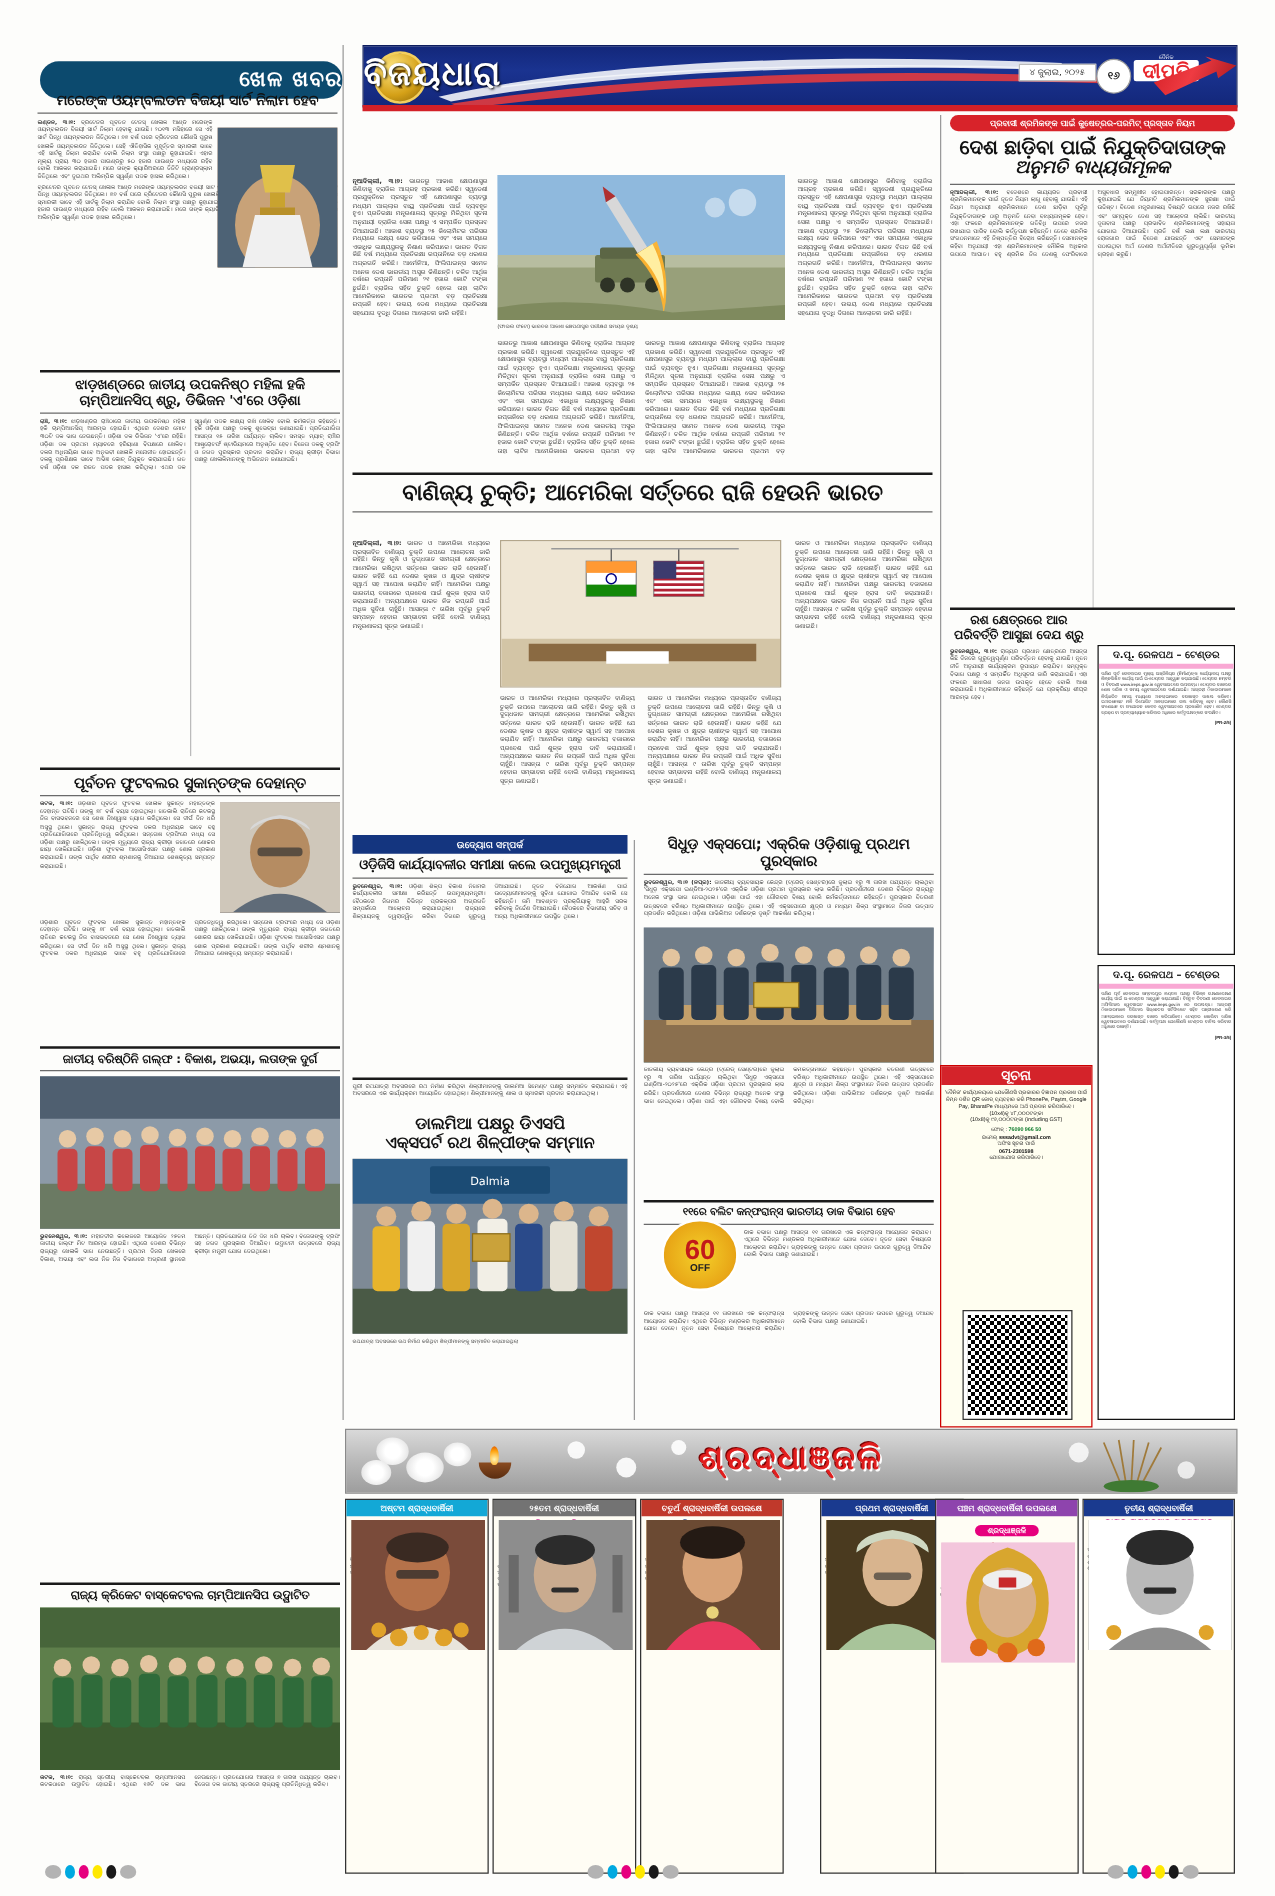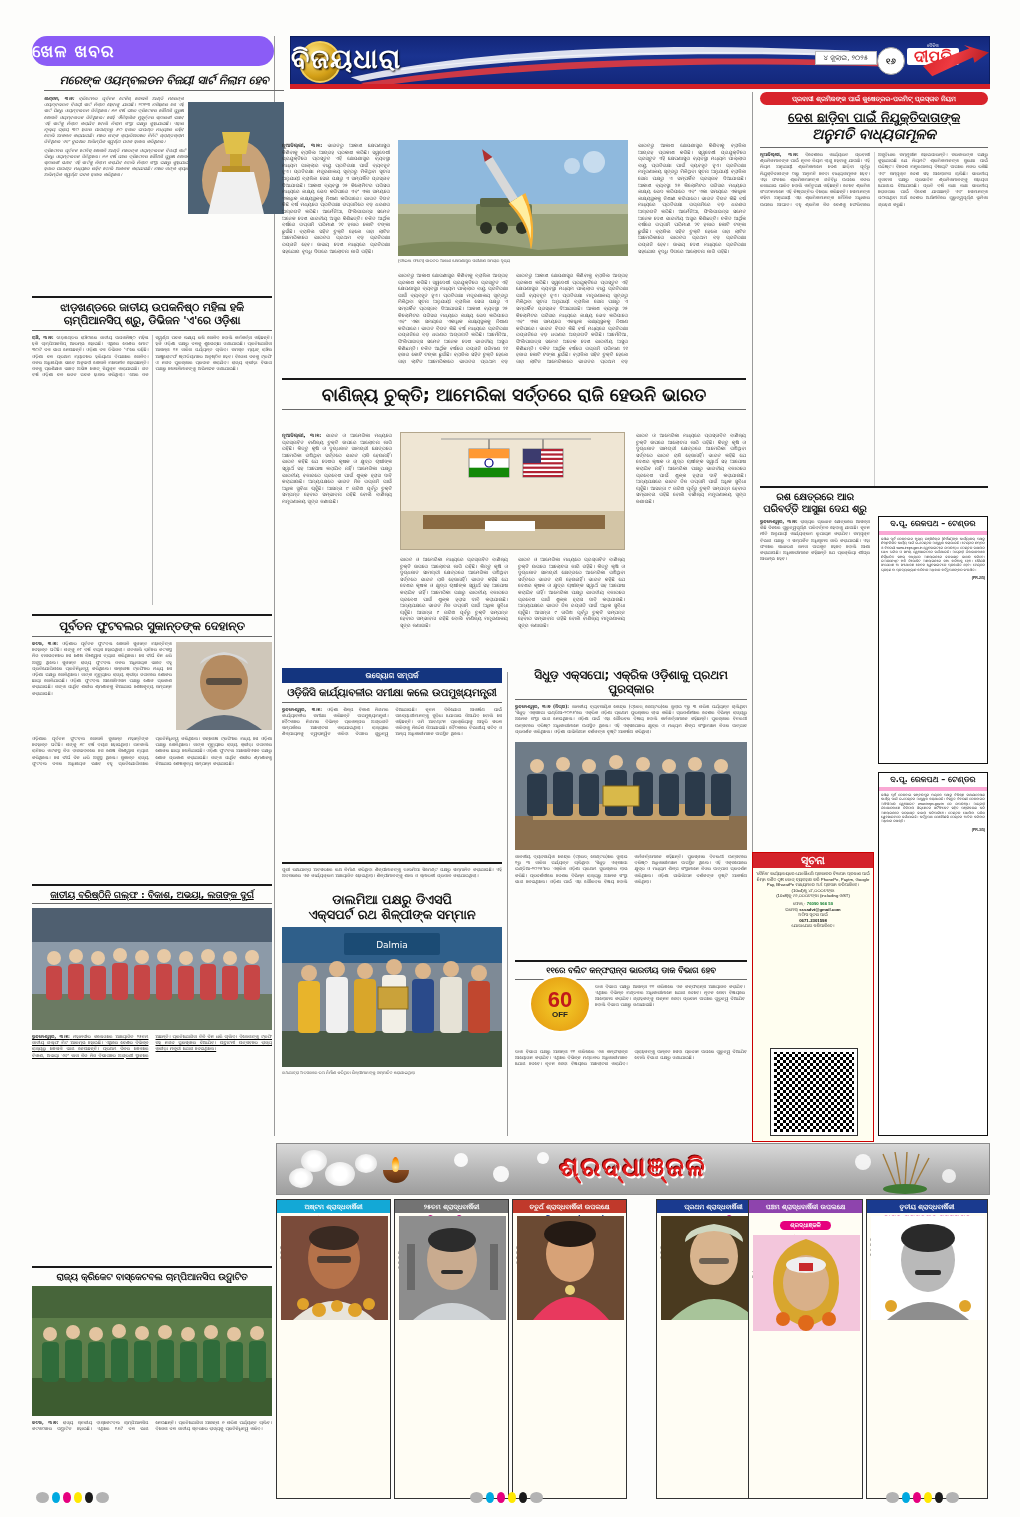--- a/index.html
+++ b/index.html
@@ -78,23 +78,23 @@
     background: linear-gradient(115deg,#d42027 0%, #ef3b42 45%, #a3161c 100%);
     clip-path: polygon(0% 62%, 70% 10%, 62% 0%, 100% 22%, 78% 52%, 76% 36%, 14% 92%);
   }
   #masthead-redbar {
     position: absolute; left: 290px; top: 84px; width: 700px; height: 5px;
     background: #d32027;
   }
 
   
   #sports-badge {
-    position: absolute; left: 32px; top: 36px; width: 242px; height: 30px;
-    background: #8b5cf6; border-radius: 15px;
-    display: flex; align-items: center; justify-content: flex-start;
+    position: absolute; left: 32px; top: 49px; width: 242px; height: 30px;
+    background: #0c4a6e; border-radius: 15px;
+    display: flex; align-items: center; justify-content: flex-end;
   }
   #sports-badge span {
     color: #fff; font-size: 17px; font-weight: bold; letter-spacing: 1px;
     font-family: "DejaVu Sans", sans-serif;
   }
 
   
   .vrule { position: absolute; width: 0; border-left: 0.8px solid #9a9a9a; }
   .hrule { position: absolute; height: 0; border-top: 0.8px solid #6a6a6a; }
   .hrule2 { position: absolute; height: 0; border-top: 2px solid #1a1a1a; }
@@ -249,21 +249,21 @@
       <div class="lg-sub">ପ୍ରକାଶନ</div>
     </div>
     <div id="masthead-arrow"></div>
   </div>
   <div id="masthead-redbar"></div>
 
   <div class="vrule" style="left:274px; top:36px; height:1100px;"></div>
   <div class="vrule" style="left:752px; top:92px; height:1044px;"></div>
   <div class="vrule" style="left:507px; top:672px; height:464px;"></div>
 
-  <div style="position:absolute; left:44px; top:74px; width:240px;font-style:italic;">
+  <div style="position:absolute; left:30px; top:74px; width:240px;">
 
     <div class="hl" style="font-size:11.5px; line-height:13px;">ମରେଙ୍କ ଓୟମ୍ବଲଡନ ବିଜୟୀ ସାର୍ଟ ନିଲାମ ହେବ</div>
     <div class="hrule" style="position:relative; margin-top:3px;"></div>
     <div class="photo ph-portrait" style="position:absolute; right:0; top:28px; width:96px; height:112px;">
       <svg viewBox="0 0 96 112" width="96" height="112">
         <rect width="96" height="112" fill="#4d6275"></rect>
         <ellipse cx="48" cy="78" rx="34" ry="40" fill="#c8a278"></ellipse>
         <path d="M34 30 L62 30 L58 52 L38 52 Z" fill="#e0c04a"></path>
         <rect x="42" y="52" width="12" height="12" fill="#c9a32f"></rect>
         <rect x="34" y="64" width="28" height="7" fill="#b8902a"></rect>
@@ -301,21 +301,21 @@
         <path d="M10 88 Q48 58 86 88 Z" fill="#5f6b78"></path>
       </svg>
     </div>
     <div class="body-copy" style="margin-top:4px; width:140px; height:86px;">
       <b>କଟକ, ୩।୭:</b>
       <span>ଓଡ଼ିଶାର ପୂର୍ବତନ ଫୁଟବଲ ଖେଳାଳି ସୁକାନ୍ତ ମହାନ୍ତିଙ୍କ ଦେହାନ୍ତ ଘଟିଛି। ତାଙ୍କୁ ୭୮ ବର୍ଷ ବୟସ ହୋଇଥିଲା। ଗତକାଲି ରାତିରେ କଟକସ୍ଥ ନିଜ ବାସଭବନରେ ସେ ଶେଷ ନିଃଶ୍ୱାସ ତ୍ୟାଗ କରିଥିଲେ। ସେ ଦୀର୍ଘ ଦିନ ଧରି ଅସୁସ୍ଥ ଥିଲେ। ସୁକାନ୍ତ ରାଜ୍ୟ ଫୁଟବଲ ଦଳର ଅଧିନାୟକ ଭାବେ ବହୁ ପ୍ରତିଯୋଗିତାରେ ପ୍ରତିନିଧିତ୍ୱ କରିଥିଲେ। ସନ୍ତୋଷ ଟ୍ରଫିରେ ମଧ୍ୟ ସେ ଓଡ଼ିଶା ପକ୍ଷରୁ ଖେଳିଥିଲେ। ତାଙ୍କ ମୃତ୍ୟୁରେ ରାଜ୍ୟ କ୍ରୀଡ଼ା ଜଗତରେ ଶୋକର ଛାୟା ଖେଳିଯାଇଛି। ଓଡ଼ିଶା ଫୁଟବଲ ଆସୋସିଏସନ ପକ୍ଷରୁ ଶୋକ ପ୍ରକାଶ କରାଯାଇଛି। ତାଙ୍କ ପାର୍ଥିବ ଶରୀର ଶ୍ମଶାନକୁ ନିଆଯାଇ ଶେଷକୃତ୍ୟ ସମ୍ପନ୍ନ କରାଯାଇଛି।</span>
     </div>
     <div class="body-copy" style="position:absolute; top:122px; left:0; width:240px; height:140px; column-count:2; column-gap:7px;">ଓଡ଼ିଶାର ପୂର୍ବତନ ଫୁଟବଲ ଖେଳାଳି ସୁକାନ୍ତ ମହାନ୍ତିଙ୍କ ଦେହାନ୍ତ ଘଟିଛି। ତାଙ୍କୁ ୭୮ ବର୍ଷ ବୟସ ହୋଇଥିଲା। ଗତକାଲି ରାତିରେ କଟକସ୍ଥ ନିଜ ବାସଭବନରେ ସେ ଶେଷ ନିଃଶ୍ୱାସ ତ୍ୟାଗ କରିଥିଲେ। ସେ ଦୀର୍ଘ ଦିନ ଧରି ଅସୁସ୍ଥ ଥିଲେ। ସୁକାନ୍ତ ରାଜ୍ୟ ଫୁଟବଲ ଦଳର ଅଧିନାୟକ ଭାବେ ବହୁ ପ୍ରତିଯୋଗିତାରେ ପ୍ରତିନିଧିତ୍ୱ କରିଥିଲେ। ସନ୍ତୋଷ ଟ୍ରଫିରେ ମଧ୍ୟ ସେ ଓଡ଼ିଶା ପକ୍ଷରୁ ଖେଳିଥିଲେ। ତାଙ୍କ ମୃତ୍ୟୁରେ ରାଜ୍ୟ କ୍ରୀଡ଼ା ଜଗତରେ ଶୋକର ଛାୟା ଖେଳିଯାଇଛି। ଓଡ଼ିଶା ଫୁଟବଲ ଆସୋସିଏସନ ପକ୍ଷରୁ ଶୋକ ପ୍ରକାଶ କରାଯାଇଛି। ତାଙ୍କ ପାର୍ଥିବ ଶରୀର ଶ୍ମଶାନକୁ ନିଆଯାଇ ଶେଷକୃତ୍ୟ ସମ୍ପନ୍ନ କରାଯାଇଛି।</div>
   </div>
 
-  <div style="position:absolute; left:32px; top:884px; width:240px;text-decoration:underline;">
+  <div style="position:absolute; left:32px; top:837px; width:240px;">
     <div class="hrule2" style="position:relative;"></div>
     <div class="hl" style="font-size:9.5px; line-height:11px; margin-top:3px;">ଜାତୀୟ ବରିଷ୍ଠିନି ଗଲ୍ଫ : ବିକାଶ, ଅଭୟା, ଲତାଙ୍କ ଦୁର୍ଗ</div>
     <div class="hrule" style="position:relative; margin-top:3px;"></div>
     <div class="photo ph-people" style="position:relative; margin-top:4px; width:240px; height:122px;">
       <svg viewBox="0 0 240 122" width="240" height="122">
         <rect width="240" height="122" fill="#8c9aa8"></rect>
         <rect y="86" width="240" height="36" fill="#6b7a63"></rect>
         <g fill="#c74646">
           <rect x="14" y="58" width="16" height="34" rx="4"></rect>
             <rect x="36" y="56" width="16" height="36" rx="4"></rect>
@@ -559,21 +559,21 @@
     <div class="body-copy" style="margin-top:4px; margin-left:80px; width:150px; height:62px;">ଡାକ ବିଭାଗ ପକ୍ଷରୁ ଆସନ୍ତା ୧୧ ତାରିଖରେ ଏକ କନ୍ଫରାନ୍ସ ଆୟୋଜନ କରାଯିବ। ଏଥିରେ ବିଭିନ୍ନ ମଣ୍ଡଳର ଅଧିକାରୀମାନେ ଯୋଗ ଦେବେ। ନୂତନ ସେବା ବିଷୟରେ ଆଲୋଚନା କରାଯିବ। ଗ୍ରାହକଙ୍କୁ ଉନ୍ନତ ସେବା ପ୍ରଦାନ ଉପରେ ଗୁରୁତ୍ୱ ଦିଆଯିବ ବୋଲି ବିଭାଗ ପକ୍ଷରୁ ଜଣାଯାଇଛି।</div>
     <div class="body-copy" style="margin-top:3px; height:78px; column-count:2; column-gap:7px;">ଡାକ ବିଭାଗ ପକ୍ଷରୁ ଆସନ୍ତା ୧୧ ତାରିଖରେ ଏକ କନ୍ଫରାନ୍ସ ଆୟୋଜନ କରାଯିବ। ଏଥିରେ ବିଭିନ୍ନ ମଣ୍ଡଳର ଅଧିକାରୀମାନେ ଯୋଗ ଦେବେ। ନୂତନ ସେବା ବିଷୟରେ ଆଲୋଚନା କରାଯିବ। ଗ୍ରାହକଙ୍କୁ ଉନ୍ନତ ସେବା ପ୍ରଦାନ ଉପରେ ଗୁରୁତ୍ୱ ଦିଆଯିବ ବୋଲି ବିଭାଗ ପକ୍ଷରୁ ଜଣାଯାଇଛି।</div>
   </div>
   <div id="offer-burst">
     <div class="pct">60</div>
     <div class="off">OFF</div>
   </div>
 
   <div style="position:absolute; left:760px; top:92px; width:228px;">
     <div class="ribbon">ପ୍ରବାସୀ ଶ୍ରମିକଙ୍କ ପାଇଁ କୁଷେତ୍ରର-ପରମିଟ୍ ପ୍ରସ୍ତାବ ନିୟମ</div>
-    <div class="hl" style="font-size:13px; line-height:17px; margin-top:4px;text-decoration:underline;">ଦେଶ ଛାଡ଼ିବା ପାଇଁ ନିଯୁକ୍ତିଦାତାଙ୍କ</div>
+    <div class="hl" style="font-size:16px; line-height:17px; margin-top:4px;">ଦେଶ ଛାଡ଼ିବା ପାଇଁ ନିଯୁକ୍ତିଦାତାଙ୍କ</div>
     <div class="hl" style="font-size:14.5px; line-height:17px;font-style:italic;">ଅନୁମତି ବାଧ୍ୟତାମୂଳକ</div>
     <div class="hrule" style="position:relative; margin-top:4px;"></div>
     <div class="body-copy" style="margin-top:4px; height:336px; column-count:2; column-gap:8px; column-rule:0.5px solid #ccc;">
       <b>ନୂଆଦିଲ୍ଲୀ, ୩।୭:</b>
       <span>ବିଦେଶରେ କାର୍ଯ୍ୟରତ ପ୍ରବାସୀ ଶ୍ରମିକମାନଙ୍କ ପାଇଁ ନୂତନ ନିୟମ ଲାଗୁ ହେବାକୁ ଯାଉଛି। ଏହି ନିୟମ ଅନୁଯାୟୀ ଶ୍ରମିକମାନେ ଦେଶ ଛାଡ଼ିବା ପୂର୍ବରୁ ନିଯୁକ୍ତିଦାତାଙ୍କ ଠାରୁ ଅନୁମତି ନେବା ବାଧ୍ୟତାମୂଳକ ହେବ। ଏହା ଫଳରେ ଶ୍ରମିକମାନଙ୍କ ଗତିବିଧି ଉପରେ ନଜର ରଖାଯାଇ ପାରିବ ବୋଲି କର୍ତ୍ତୃପକ୍ଷ କହିଛନ୍ତି। ତେବେ ଶ୍ରମିକ ସଂଗଠନମାନେ ଏହି ନିଷ୍ପତ୍ତିର ବିରୋଧ କରିଛନ୍ତି। ସେମାନଙ୍କ କହିବା ଅନୁଯାୟୀ ଏହା ଶ୍ରମିକମାନଙ୍କ ମୌଳିକ ଅଧିକାର ଉପରେ ଆଘାତ। ବହୁ ଶ୍ରମିକ ନିଜ ଦେଶକୁ ଫେରିବାରେ ଅସୁବିଧାର ସମ୍ମୁଖୀନ ହୋଇପାରନ୍ତି। ସରକାରଙ୍କ ପକ୍ଷରୁ କୁହାଯାଇଛି ଯେ ନିୟମଟି ଶ୍ରମିକମାନଙ୍କ ସୁରକ୍ଷା ପାଇଁ ଉଦ୍ଦିଷ୍ଟ। ବିଦେଶ ମନ୍ତ୍ରଣାଳୟ ବିଷୟଟି ଉପରେ ନଜର ରଖିଛି ଏବଂ ସମ୍ପୃକ୍ତ ଦେଶ ସହ ଆଲୋଚନା ଚାଲିଛି। ଭାରତୀୟ ଦୂତାବାସ ପକ୍ଷରୁ ପ୍ରଭାବିତ ଶ୍ରମିକମାନଙ୍କୁ ସହାୟତା ଯୋଗାଇ ଦିଆଯାଉଛି। ପ୍ରତି ବର୍ଷ ଲକ୍ଷ ଲକ୍ଷ ଭାରତୀୟ ରୋଜଗାର ପାଇଁ ବିଦେଶ ଯାଉଛନ୍ତି ଏବଂ ସେମାନଙ୍କ ପଠାଉଥିବା ଅର୍ଥ ଦେଶର ଅର୍ଥନୀତିରେ ଗୁରୁତ୍ୱପୂର୍ଣ୍ଣ ଭୂମିକା ଗ୍ରହଣ କରୁଛି।</span>
     </div>
   </div>
 
   <div style="position:absolute; left:760px; top:486px; width:228px;">
     <div class="hrule2" style="position:relative;"></div>

